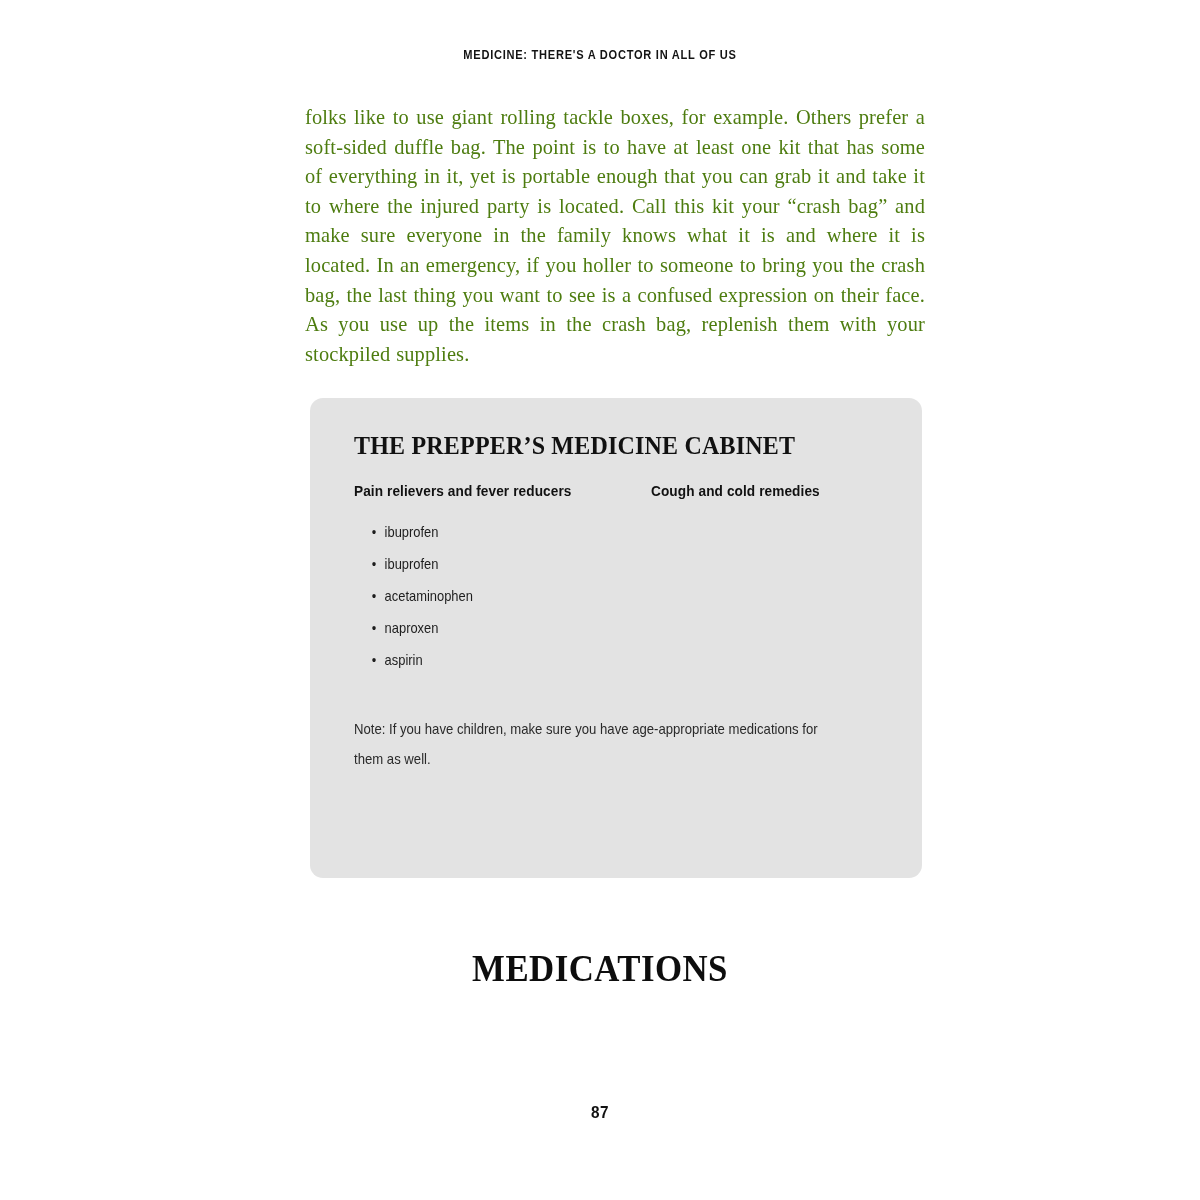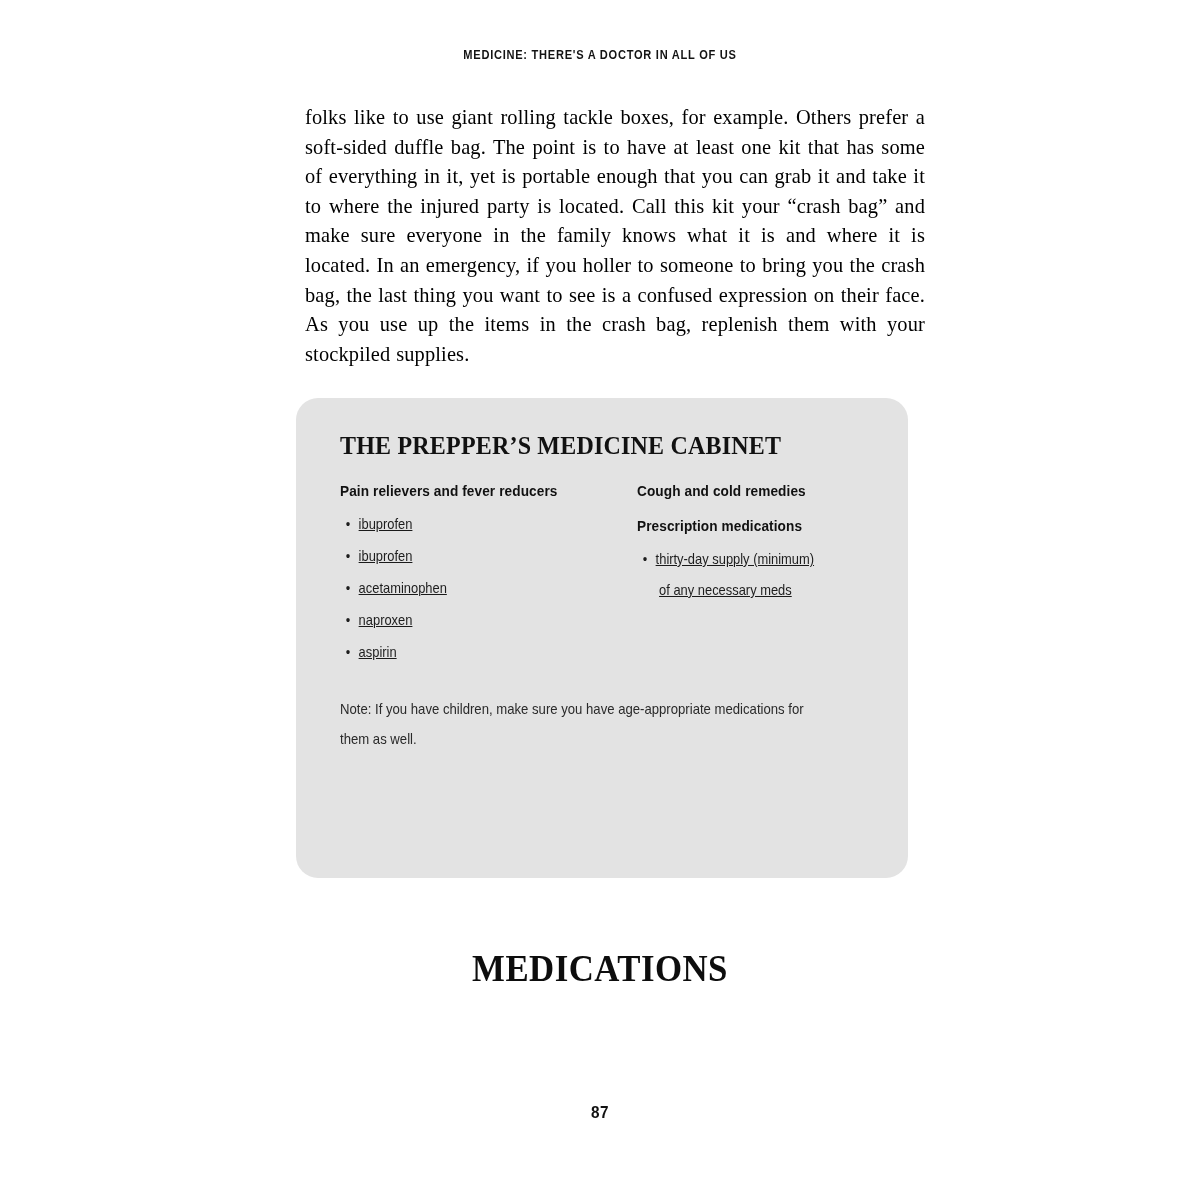--- a/index.html
+++ b/index.html
@@ -42,38 +42,38 @@
     left: 305px;
     width: 620px;
   }
 
   p.body {
     margin: 0;
     text-align: justify;
     text-align-last: left;
     font-size: 20.4px;
     line-height: 29.6px;
-    color: #000000;
+    color: #4d7c0f;
     font-family: "Liberation Serif", serif;
     letter-spacing: 0.15px;
     word-spacing: 0.6px;
   }
 
   #para-intro { top: 103px; }
   #para-meds  { top: 998px; }
 
   
   .sidebar-box {
     position: absolute;
-    left: 296px;
+    left: 310px;
     top: 398px;
     width: 612px;
     height: 480px;
     background: #e3e3e3;
-    border-radius: 22px;
+    border-radius: 13px;
     box-sizing: border-box;
     padding: 30px 40px 0 44px;
   }
 
   .sidebar-title {
     font-family: "Liberation Serif", serif;
     font-weight: bold;
     font-size: 25px;
     letter-spacing: 0.2px;
     color: #111111;
@@ -100,23 +100,22 @@
     color: #111111;
     transform: scaleX(0.88);
     transform-origin: left center;
     white-space: nowrap;
     margin-bottom: 8px;
     letter-spacing: 0.1px;
   }
 
   ul.items {
     list-style: none;
-    margin: 4px;
+    margin: 16px;
     padding: 0;
-    text-decoration: underline;
   }
   ul.items li {
     font-family: "Liberation Sans", sans-serif;
     font-size: 15px;
     color: #1d1d1d;
     line-height: 32px;
     position: relative;
     padding-left: 17px;
     transform: scaleX(0.86);
     transform-origin: left center;
@@ -209,26 +208,20 @@
 
 
       </div>
 
       <div class="cabinet-col">
 
         <div class="grp">
           <div class="grp-head">Cough and cold remedies</div>
         </div>
 
-        <div class="grp">
-          <div class="grp-head">Prescription medications</div>
-          <ul class="items">
-            <li><span>thirty-day supply (minimum)</span><span class="cont">of any necessary meds</span></li>
-          </ul>
-        </div>
 
       </div>
 
     </div>
 
     <div class="note">Note: If you have children, make sure you have age-appropriate medications for them as well.</div>
 
   </div>
 
   <div class="section-heading">MEDICATIONS</div>

